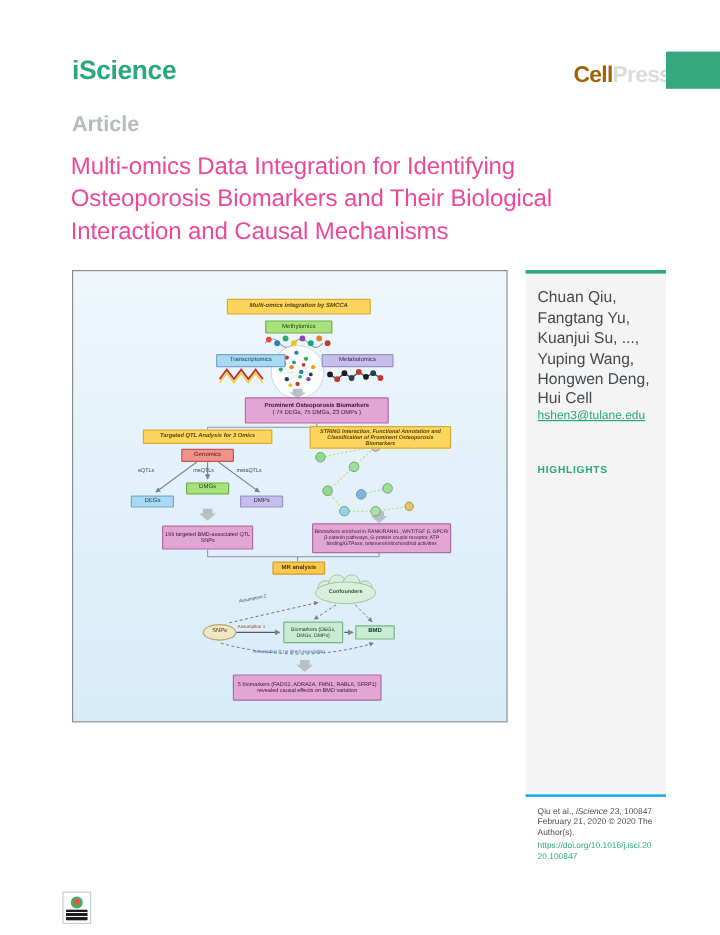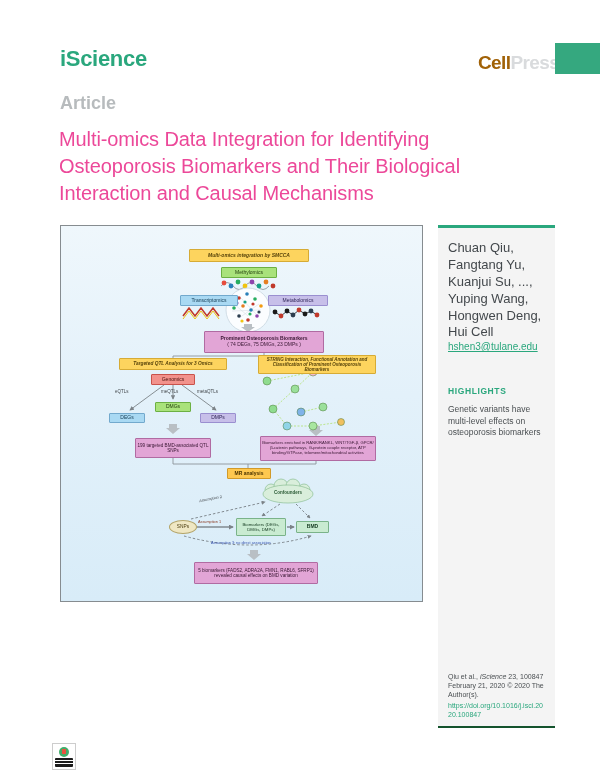--- a/index.html
+++ b/index.html
@@ -31,22 +31,22 @@
   .fb.blue  {background:#a9d9f3;border:.5px solid #72a9cd;color:#123a52;}
   .fb.purple{background:#c7bfe9;border:.5px solid #9a8fd0;color:#2e2355;}
   .fb.pink  {background:#e2a5d6;border:.5px solid #b06ba2;color:#3a1834;}
   .fb.red   {background:#f2928c;border:.5px solid #c9534c;color:#4a0f0c;}
   .fb.mint  {background:#c9ebd1;border:.5px solid #7ab389;color:#143a20;}
   .fb.sand  {background:#efe7c3;border:.5px solid #b3a468;color:#4a3c10;border-radius:50%;}
   .fb.orange{background:#fec84f;border:.5px solid #d19a2a;color:#4a3300;font-weight:700;}
   .flabel{position:absolute;z-index:2;color:#44494d;white-space:nowrap;}
 
   
-  .sidebar{position:absolute;left:438px;top:225px;width:117px;height:503px;background:#f4f4f4;
-           box-sizing:border-box;border-top:3px solid #2aa77d;border-bottom:2px solid #14532d;
+  .sidebar{position:absolute;left:438px;top:225px;width:117px;height:439px;background:#f4f4f4;
+           box-sizing:border-box;border-top:3px solid #2aa77d;border-bottom:2px solid #0ea5e9;
            padding:12px 9px 0 10px;}
   .authors{font-size:13px;line-height:1.3;color:#43484c;}
   .email{font-size:10px;color:#2aa77d;text-decoration:underline;}
   .hl-title{margin-top:34px;font-size:8.5px;font-weight:600;letter-spacing:.6px;color:#2aa77d;}
   .hl p{font-size:8.5px;line-height:1.36;color:#4a4f52;margin:8px 0 0 0;}
   .citation{position:absolute;left:10px;top:444px;width:97px;font-size:7px;line-height:1.32;color:#4a4f52;}
   .citation .ital{font-style:italic;}
   .citation .doi{color:#2aa77d;word-break:break-all;display:block;margin-top:1px;}
 
   
@@ -230,21 +230,20 @@
     <div>Chuan Qiu,</div>
     <div>Fangtang Yu,</div>
     <div>Kuanjui Su, ...,</div>
     <div>Yuping Wang,</div>
     <div>Hongwen Deng,</div>
     <div>Hui Cell</div>
   </div>
   <div class="email">hshen3@tulane.edu</div>
   <div class="hl-title">HIGHLIGHTS</div>
   <div class="hl">
-    <p>Genetic variants have multi-level effects on osteoporosis biomarkers</p>
   </div>
   <div class="citation">
     <span>Qiu et al., </span><span class="ital">iScience</span><span> 23, 100847</span><br>
     <span>February 21, 2020 © 2020 The Author(s).</span>
     <span class="doi">https://doi.org/10.1016/j.isci.2020.100847</span>
   </div>
 </aside>
 
 <div class="badge">
   <div class="circ"></div>

